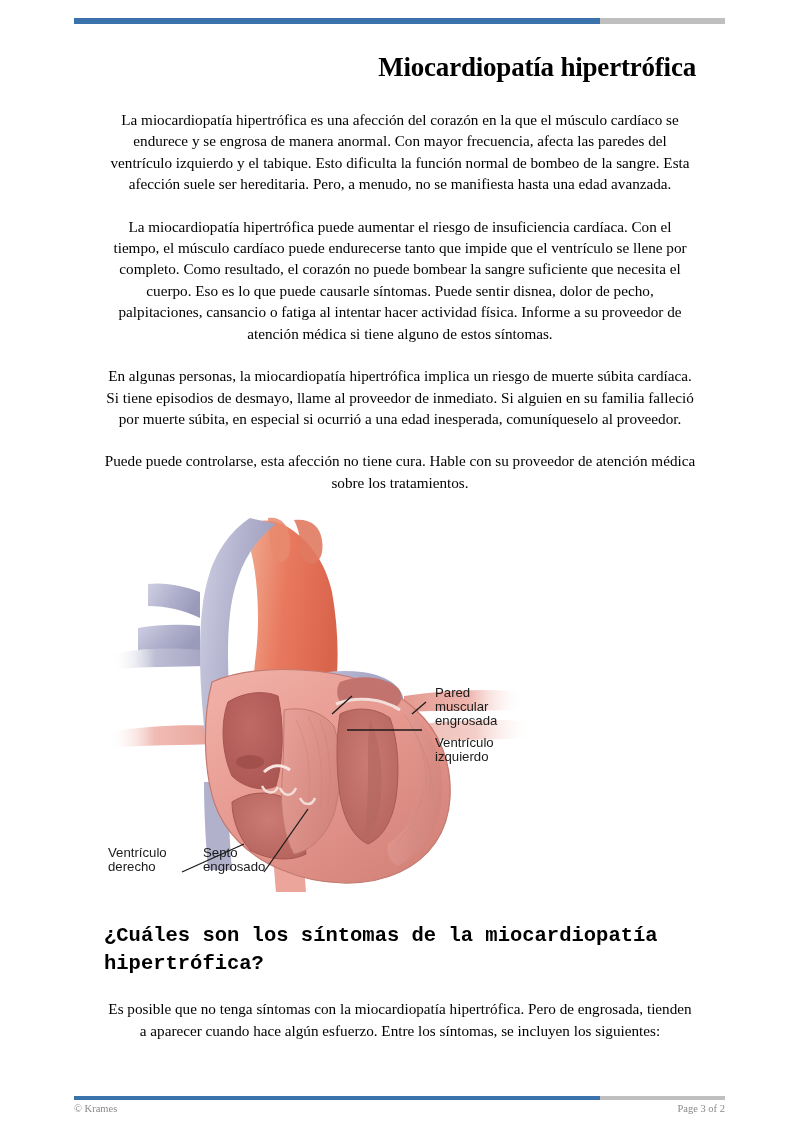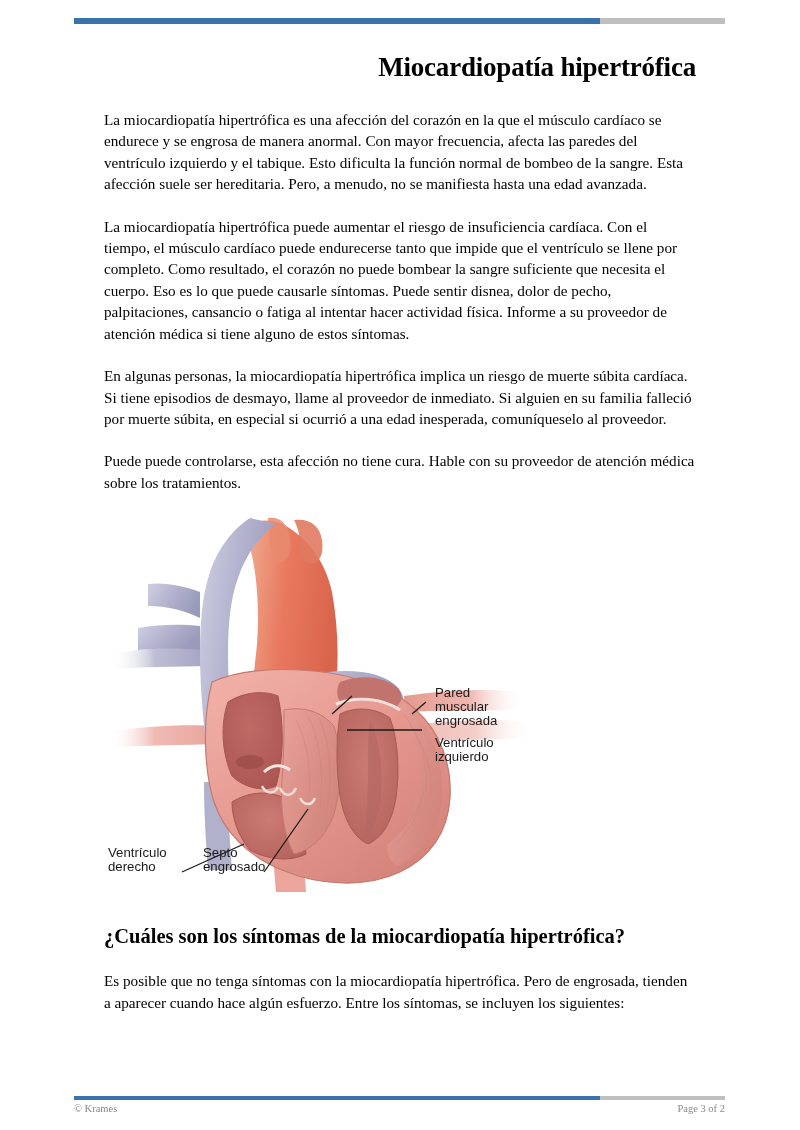--- a/index.html
+++ b/index.html
@@ -56,25 +56,25 @@
     letter-spacing: -0.2px;
     margin: 0 0 26px 0;
     line-height: 1.15;
     text-align: right;
   }
 
   p.body-text {
     font-size: 15.2px;
     line-height: 21.4px;
     margin: 0 0 21px 0;
-    text-align: left;
+    text-align: center;
   }
 
   h2.section-title {
-    font-family: Liberation Serif, serif;
+    font-family: Liberation Mono, monospace;
     font-size: 20.5px;
     font-weight: bold;
     line-height: 28px;
     margin: 12px 0 20px 0;
   }
 
   ul.symptom-list {
     margin: 0;
     padding: 0 0 0 40px;
     list-style: none;

